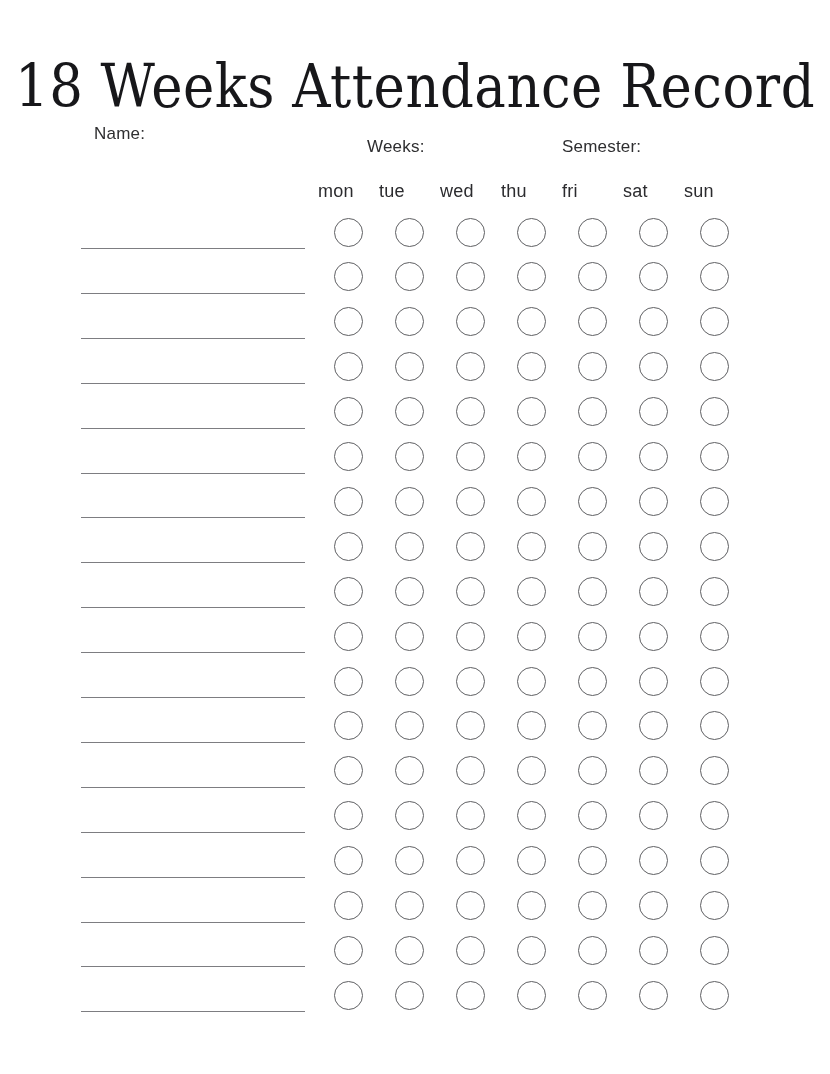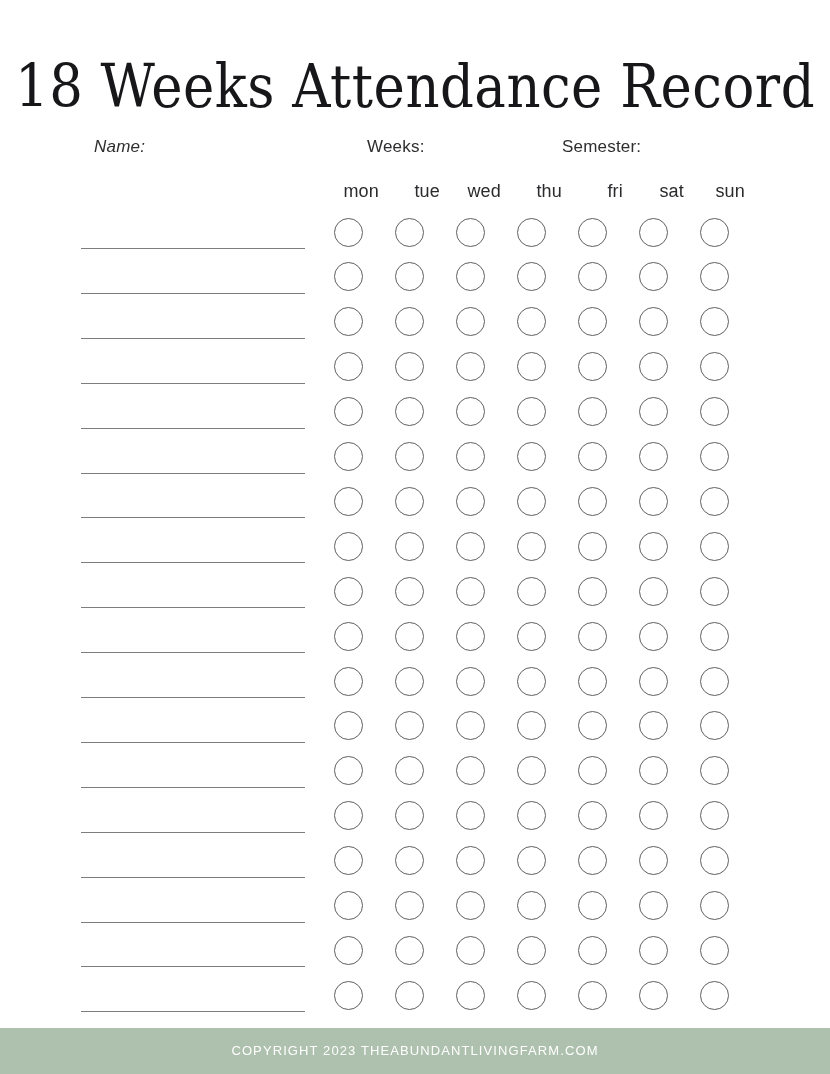--- a/index.html
+++ b/index.html
@@ -46,36 +46,36 @@
   .field-label {
     position: absolute;
     font-family: "Liberation Sans", sans-serif;
     font-size: 17px;
     line-height: 20px;
     color: #2e2e30;
     font-weight: 400;
     letter-spacing: 0.2px;
     white-space: nowrap;
   }
-  #label-name     { left: 94px;  top: 137px; font-style: italic; }
+  #label-name     { left: 94px;  top: 124px; }
   #label-year     { left: 367px; top: 137px; }
   #label-semester { left: 562px; top: 137px; }
 
   
   #day-header {
     position: absolute;
     left: 318px;
     top: 179px;
     width: 427px;
     height: 24px;
     display: flex;
   }
   .day-label {
     width: 61px;
-    text-align: right;
+    text-align: left;
     font-family: "Liberation Sans", sans-serif;
     font-size: 18px;
     line-height: 24px;
     color: #2b2b2e;
     font-weight: 400;
     letter-spacing: 0.2px;
   }
 
   
   #lines-area {
@@ -597,17 +597,14 @@
         </div>
         <div class="circle-cell">
           <div class="circle" style="border-color: rgb(95, 96, 99);"></div>
         </div>
         <div class="circle-cell">
           <div class="circle" style="border-color: rgb(95, 96, 99);"></div>
         </div>
       </div>
     </div>
 
-  <div id="footer-bar">
-    <div id="footer-text">COPYRIGHT 2023 THEABUNDANTLIVINGFARM.COM</div>
-  </div>
 
 </div>
 
 </body></html>

